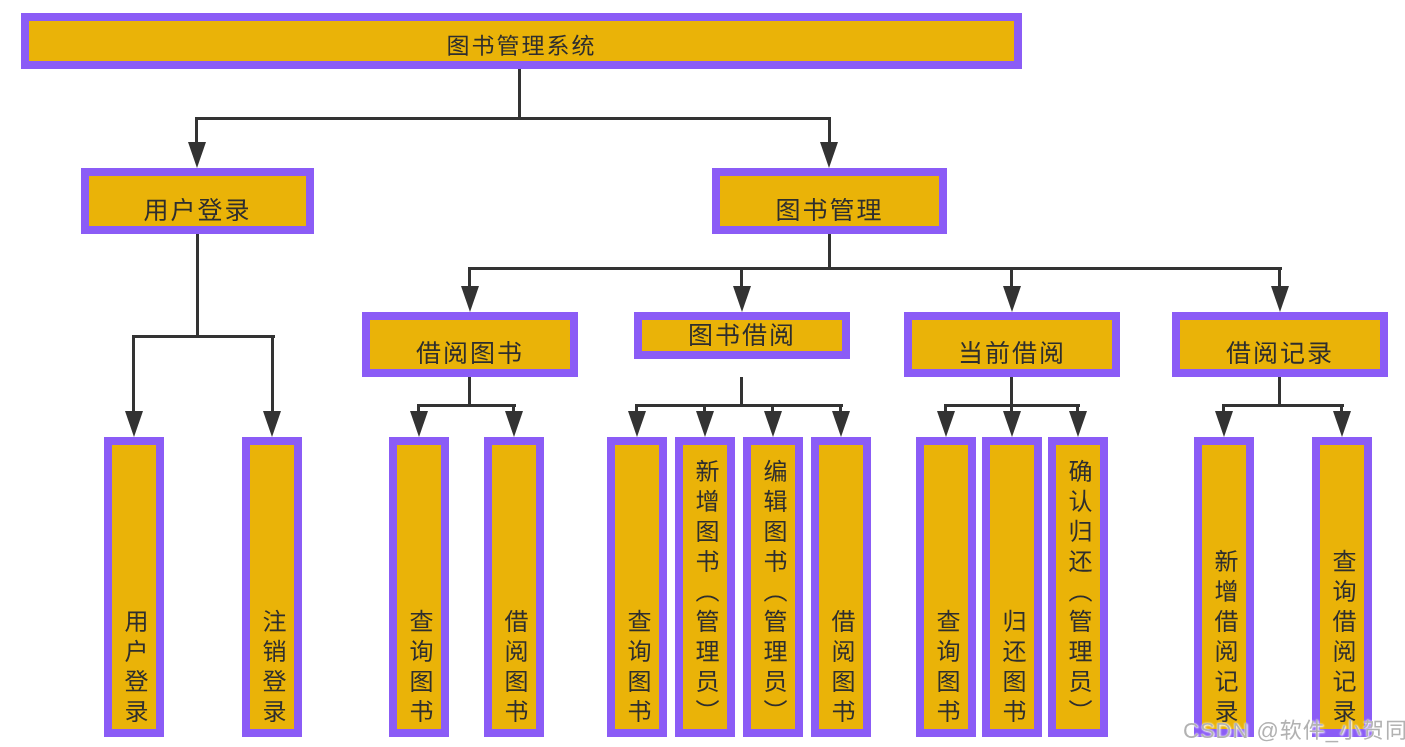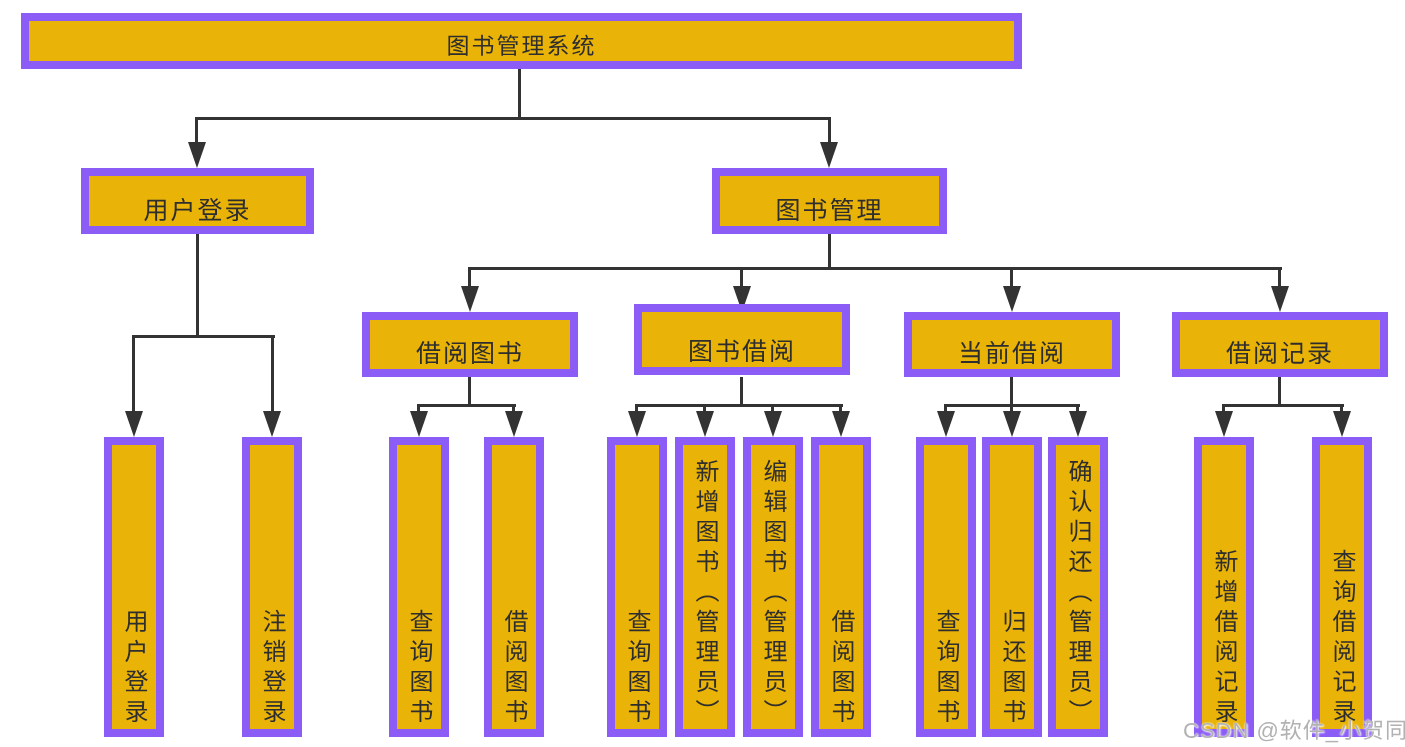--- a/index.html
+++ b/index.html
@@ -110,21 +110,21 @@
   <div class="vl" style="left:740px;top:267px;height:23px"></div>
   <div class="arr" style="left:733px;top:286px"></div>
   <div class="vl" style="left:1010px;top:267px;height:23px"></div>
   <div class="arr" style="left:1003px;top:286px"></div>
   <div class="vl" style="left:1278px;top:267px;height:23px"></div>
   <div class="arr" style="left:1271px;top:286px"></div>
 
   <div class="box hbox" style="left:362px;top:312px;width:216px;height:65px">
     <span>借阅图书</span>
   </div>
-  <div class="box hbox" style="left:634px;top:304px;width:216px;height:71px">
+  <div class="box hbox" style="left:634px;top:312px;width:216px;height:47px">
     <span>图书借阅</span>
   </div>
   <div class="box hbox" style="left:1172px;top:312px;width:216px;height:65px">
     <span>借阅记录</span>
   </div>
   <div class="box hbox" style="left:904px;top:312px;width:216px;height:65px">
     <span>当前借阅</span>
   </div>
 
   <div class="vl" style="left:468px;top:377px;height:30px"></div>

